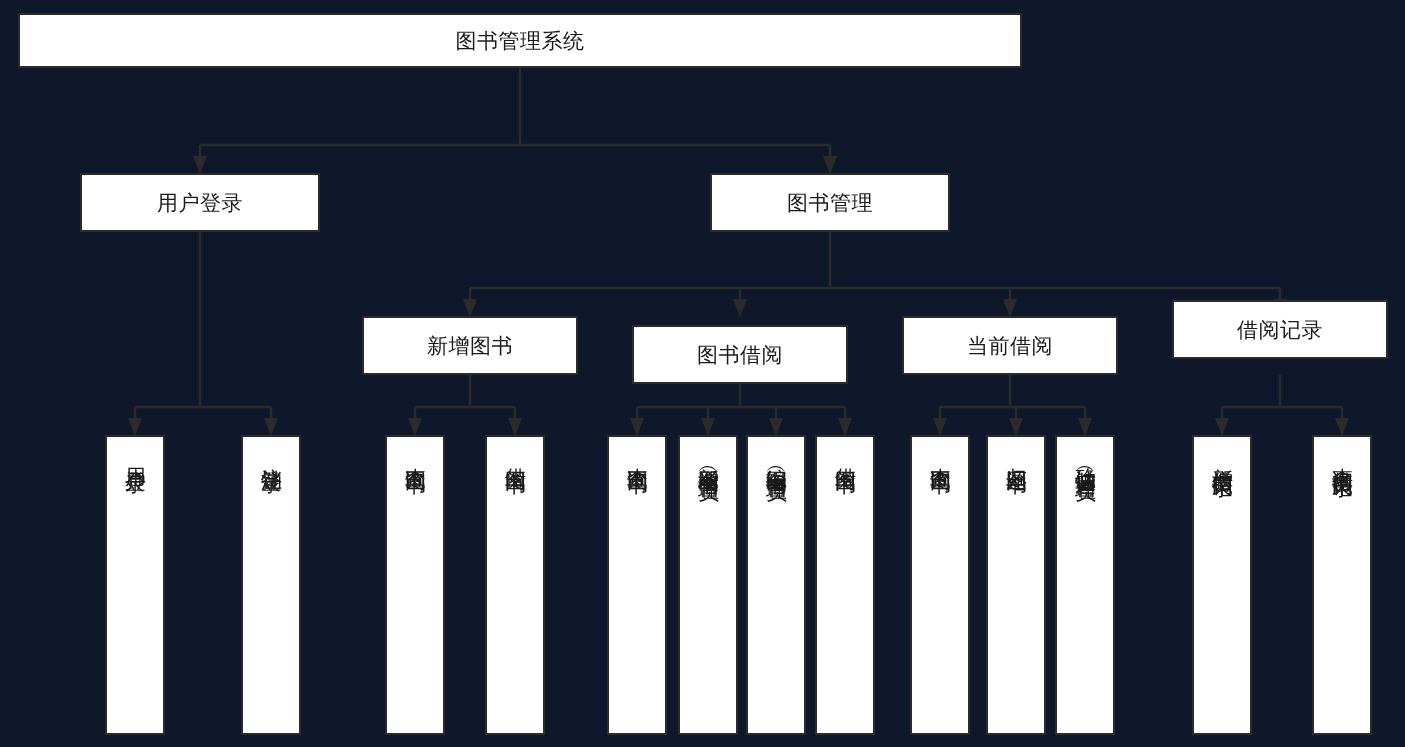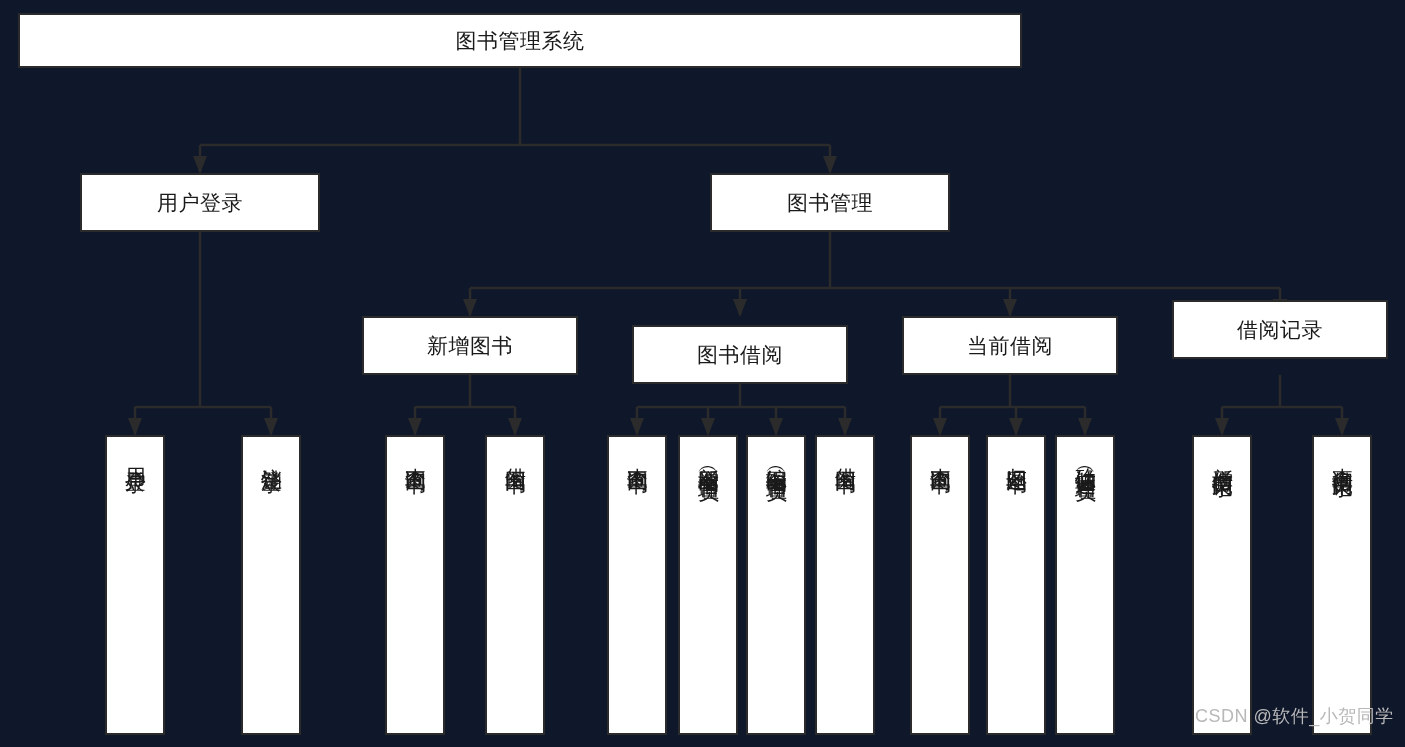--- a/index.html
+++ b/index.html
@@ -174,14 +174,13 @@
       <div class="node vert" style="left: 1055px; top: 435px; width: 60px; height: 300px;">
         <span class="vlabel">确认归还（管理员）</span>
       </div>
       <div class="node vert" style="left: 1192px; top: 435px; width: 60px; height: 300px;">
         <span class="vlabel">新增借阅记录</span>
       </div>
       <div class="node vert" style="left: 1312px; top: 435px; width: 60px; height: 300px;">
         <span class="vlabel">查询借阅记录</span>
       </div>
     </div>
-  <div class="watermark" style="left: 1195px; top: 716px; transform: translateY(-50%);">CSDN @软件_小贺同学</div>
 </div>
 
 </body></html>

